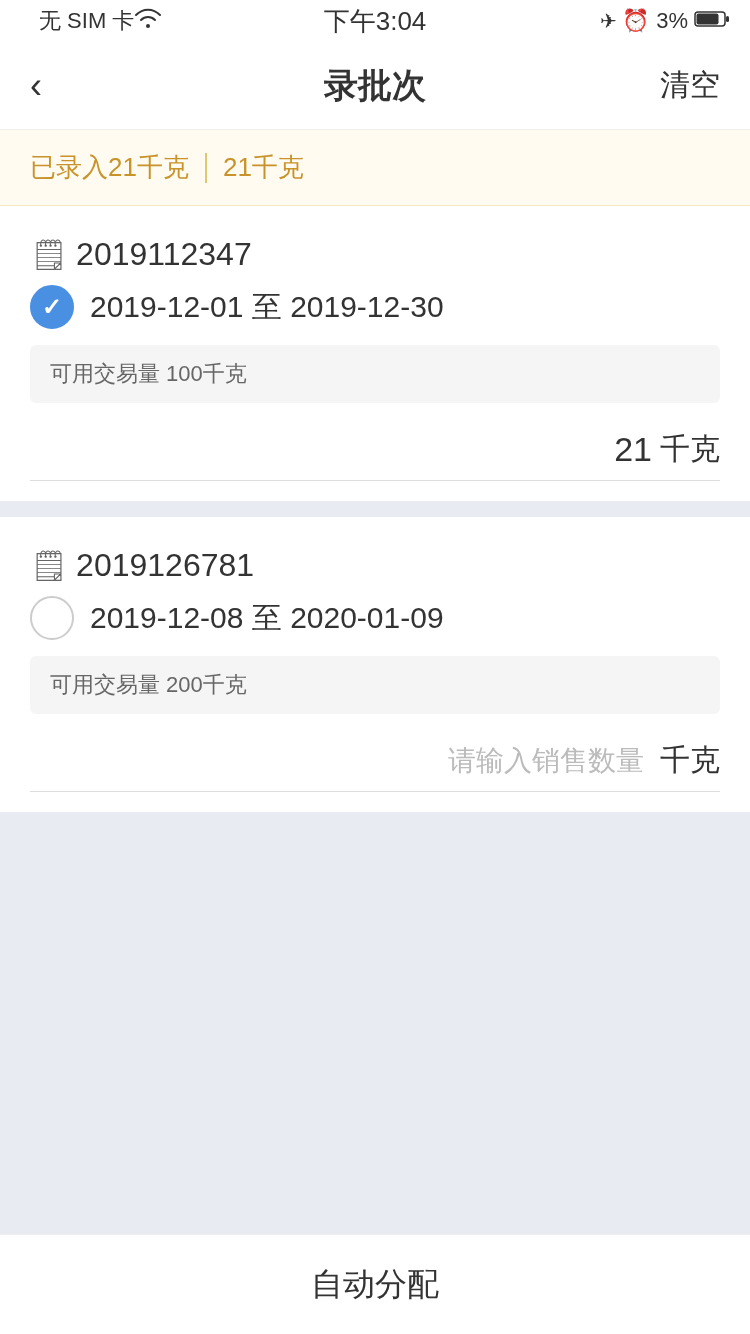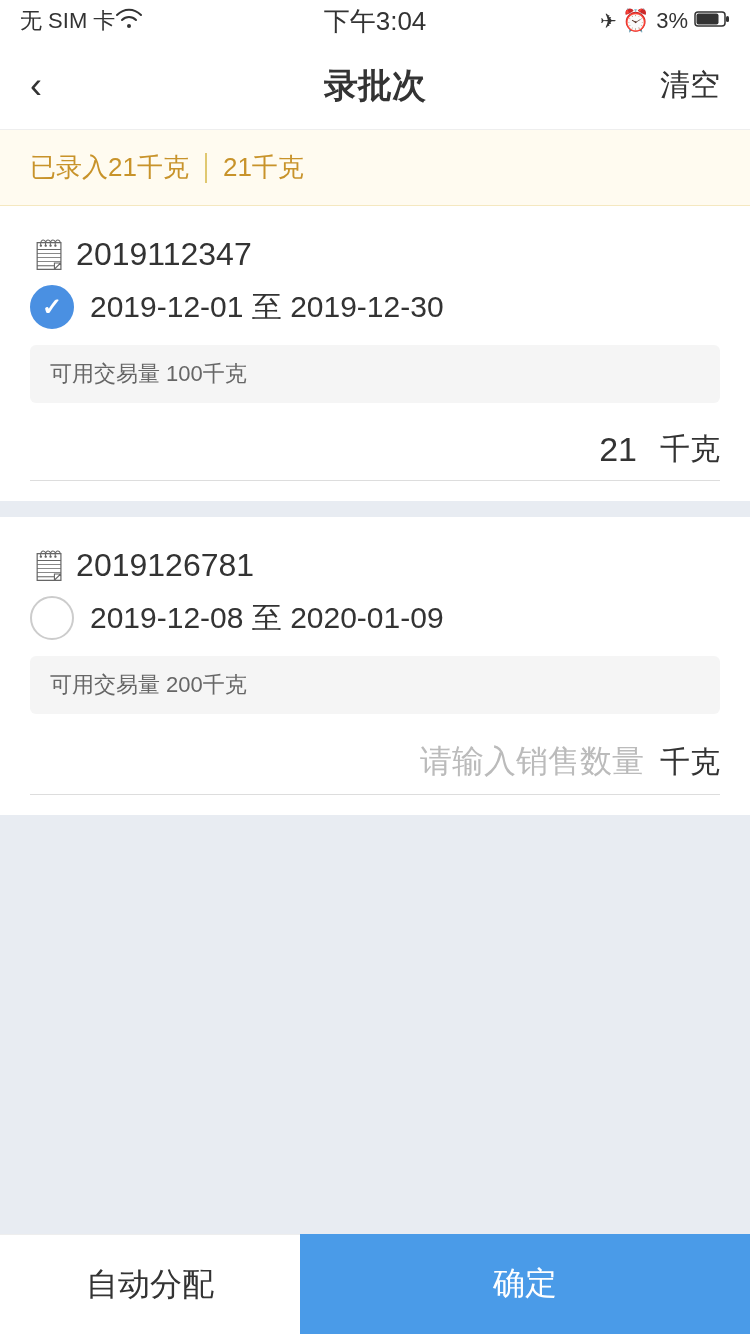--- a/index.html
+++ b/index.html
@@ -23,20 +23,21 @@
       justify-content: space-between;
       padding: 0 20px;
       font-size: 22px;
       color: #333;
     }
     .status-bar-left {
       display: flex;
       align-items: center;
       gap: 0;
       font-size: 22px;
+      margin-left: 19px;
     }
     .status-bar-center {
       font-size: 26px;
       font-weight: 500;
       position: absolute;
       left: 50%;
       transform: translateX(-50%);
     }
     .status-bar-right {
       display: flex;
@@ -154,21 +155,21 @@
       font-size: 22px;
       color: #666;
       margin-bottom: 16px;
       margin-left: 0;
     }
 
     .qty-input-row {
       display: flex;
       align-items: center;
       justify-content: flex-end;
-      gap: 23px;
+      gap: 8px;
       padding: 10px 0;
       border-bottom: 1px solid #ddd;
       margin-top: 10px;
     }
     .qty-value {
       font-size: 34px;
       color: #333;
       font-weight: 500;
     }
     .qty-unit {
@@ -179,21 +180,21 @@
     .qty-input-placeholder-row {
       display: flex;
       align-items: center;
       justify-content: flex-end;
       gap: 16px;
       padding: 10px 0;
       border-bottom: 1px solid #ddd;
       margin-top: 10px;
     }
     .qty-placeholder {
-      font-size: 32px;
+      font-size: 28px;
       color: #bbb;
     }
 
     
     .card-divider {
       height: 16px;
       background: #e8ecf2;
     }
 
     
@@ -323,16 +324,15 @@
     <div class="qty-input-placeholder-row">
       <span class="qty-placeholder">请输入销售数量</span>
       <span class="qty-unit">千克</span>
     </div>
   </div>
 
   <div class="footer-empty"></div>
 
   <div class="bottom-buttons">
     <button class="btn-auto">自动分配</button>
-    <button class="btn-confirm">确定</button>
   </div>
 
 </div>
 
 </body></html>

